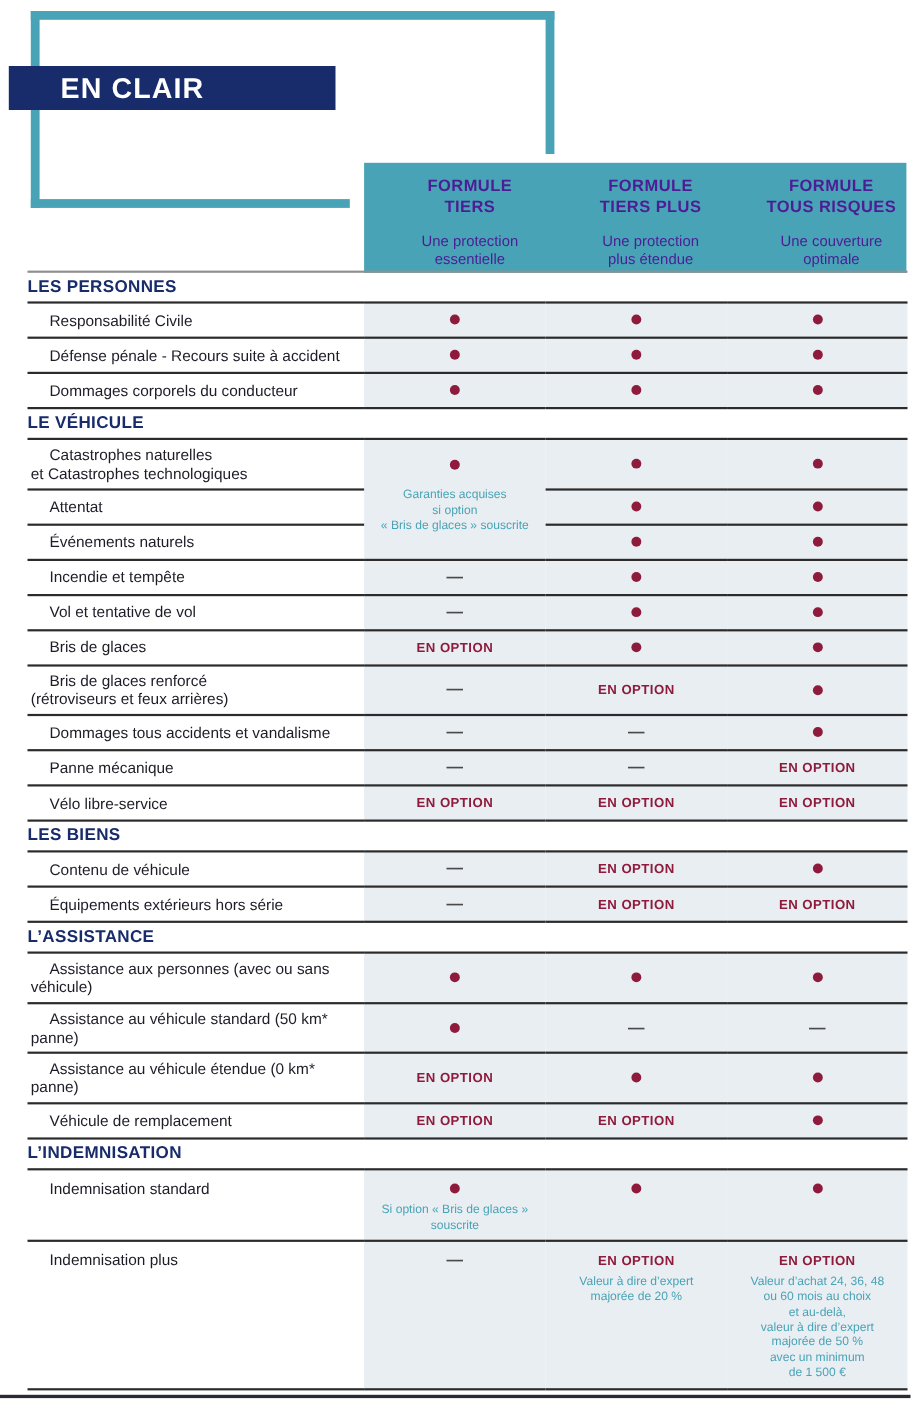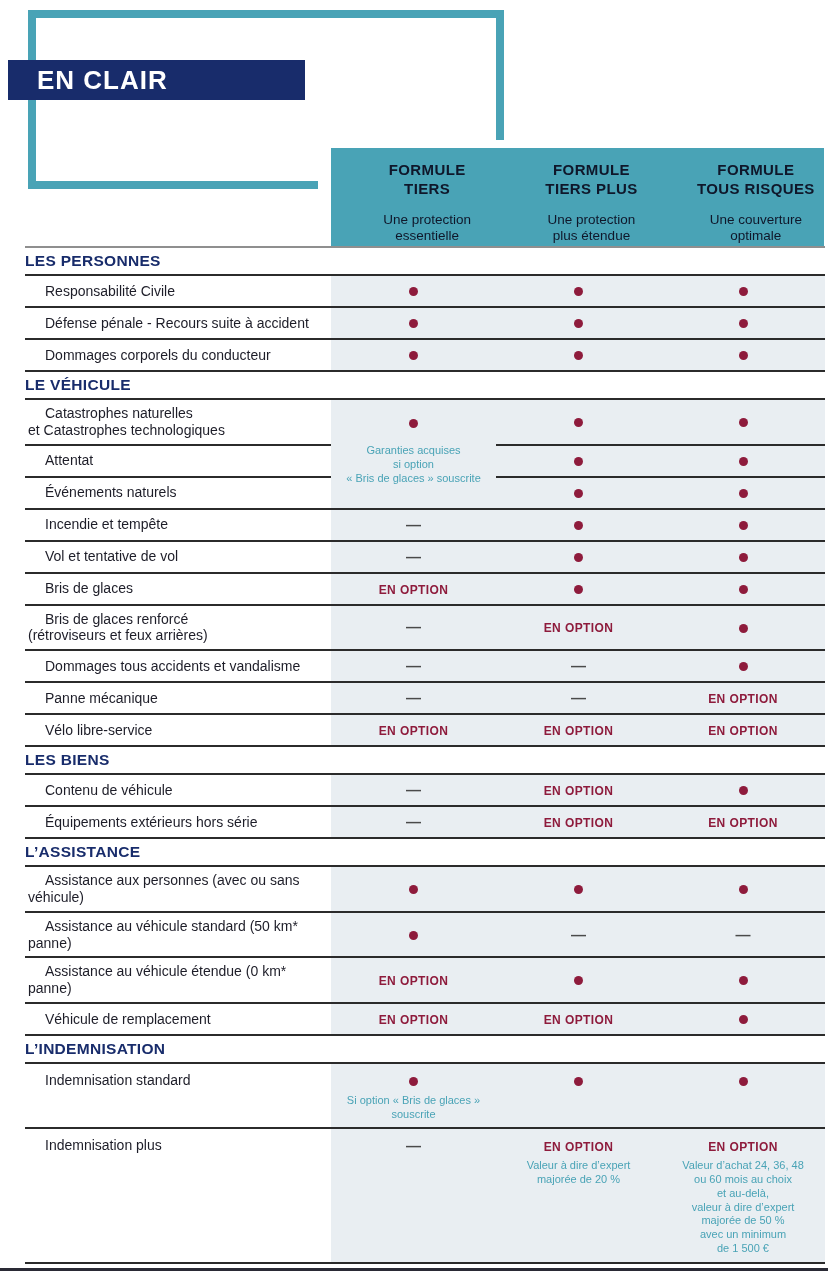--- a/index.html
+++ b/index.html
@@ -21,28 +21,28 @@
   .frame-left{left:28px;top:10px;width:8px;height:179px;}
   .frame-right{left:496px;top:10px;width:8px;height:130px;}
   .frame-bottom{left:28px;top:181px;width:290px;height:8px;}
   .title{
     position:absolute;left:55px;top:27px;font-size:21px;letter-spacing:.5px;
     color:var(--navy);font-weight:bold;
   }
   .subtitle-box{
     position:absolute;left:8px;top:60px;width:297px;height:40px;
     background:var(--navy);color:#fff;font-weight:bold;font-size:26px;
-    line-height:40px;padding-left:29px;letter-spacing:1px;
+    line-height:40px;padding-left:47px;letter-spacing:1px;
   }
   
   .col-headers{
     position:absolute;left:331px;top:148px;width:493px;height:100px;
     background:var(--teal);display:flex;
   }
-  .col-head{flex:1;text-align:center;color:#0f172a;padding-top:13px;margin-left:28px;}
+  .col-head{flex:1;text-align:center;color:#4c1d95;padding-top:13px;margin-left:28px;}
   .col-title{font-weight:bold;font-size:15px;line-height:1.25;letter-spacing:.4px;}
   .col-sub{font-size:13.5px;line-height:1.25;margin-top:13px;}
   
   .content{position:absolute;left:25px;top:246px;width:800px;}
   table.tbl{
     border-collapse:collapse;table-layout:fixed;width:800px;
     border-top:2px solid #8f8f8f;
   }
   td{padding:0;}
   .sec-title{

